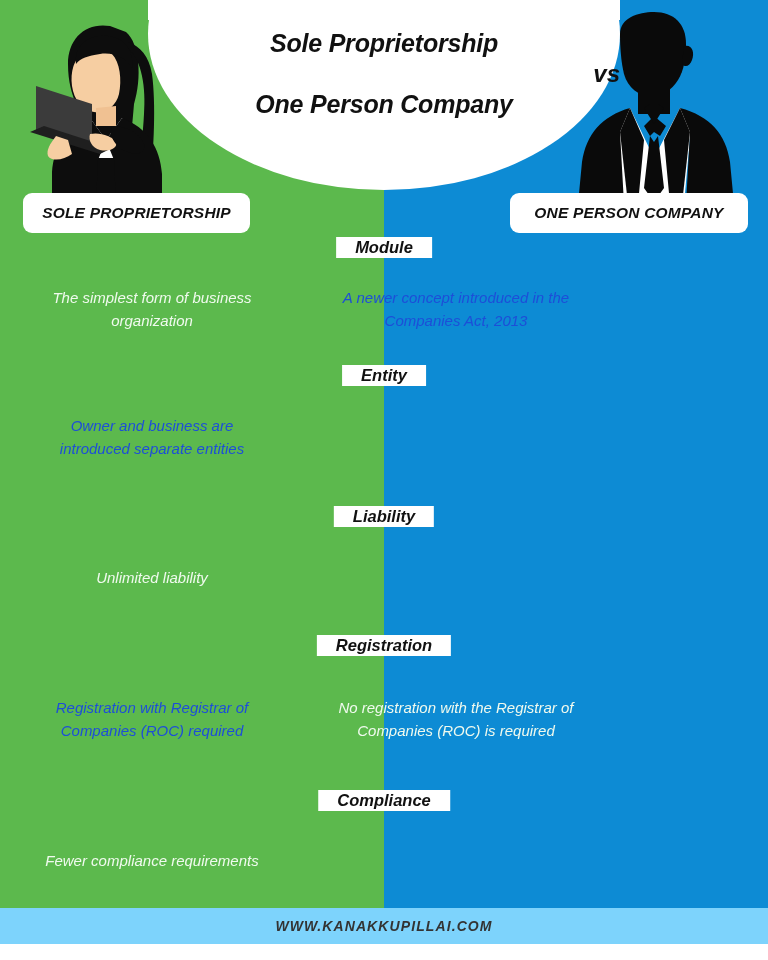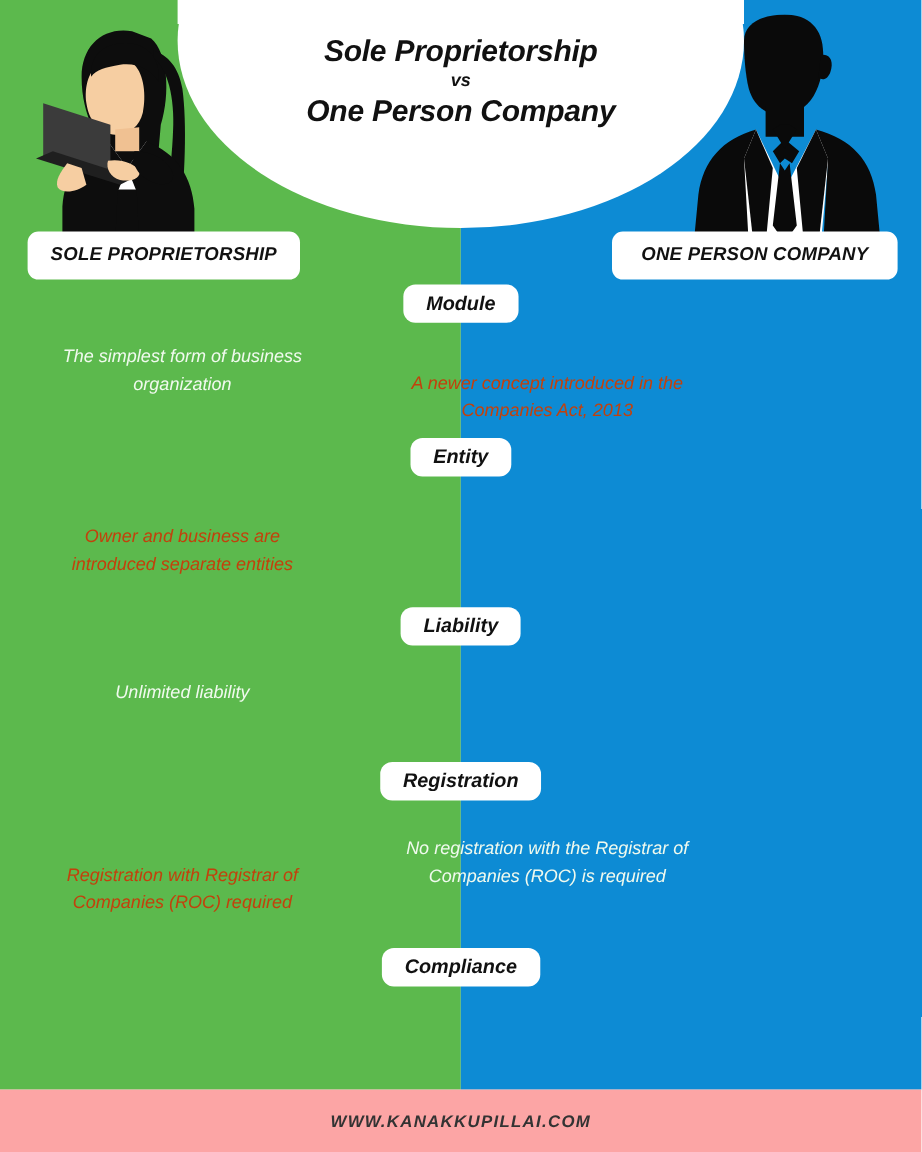--- a/index.html
+++ b/index.html
@@ -56,21 +56,21 @@
     left: 148px;
     top: 28px;
     width: 472px;
     text-align: center;
     z-index: 6;
     color: #111111;
     font-weight: bold;
     line-height: 1.24;
   }
   .title-line-1, .title-line-3 { font-size: 25px; letter-spacing: -0.2px; }
-  .title-line-2 { font-size: 15px; }
+  .title-line-2 { font-size: 24px; text-align: right; }
 
   
   .illu { position: absolute; z-index: 2; }
   .illu-left  { left: 16px;  top: 8px;  width: 180px; height: 195px; }
   .illu-right { left: 558px; top: 12px; width: 190px; height: 192px; }
 
   
   .side-pill {
     position: absolute;
     top: 193px;
@@ -90,24 +90,24 @@
   .side-pill-right { left: 510px; width: 238px; }
 
   
   .row { position: absolute; left: 0; width: 768px; z-index: 5; }
 
   .center-pill {
     position: absolute;
     left: 50%;
     transform: translateX(-50%);
     top: 0;
-    height: 32px;
+    height: 21px;
     padding: 0 19px;
     background: #ffffff;
-    border-radius: 10px;
+    border-radius: 0;
     display: flex;
     align-items: center;
     justify-content: center;
     color: #111111;
     font-size: 16.5px;
     font-weight: bold;
     white-space: nowrap;
     text-align: center;
   }
 
@@ -119,30 +119,30 @@
   }
   .cell {
     width: 304px;
     text-align: center;
     font-size: 15px;
     line-height: 1.55;
     padding: 0 34px;
     color: #ffffff;
   }
   .cell-left  { color: #F0FAEE; }
-  .cell-right { color: #c2410c; margin-top: 22px; }
+  .cell-right { color: #1d4ed8; }
 
   
   .footer {
     position: absolute;
     left: 0;
     top: 908px;
     width: 768px;
-    height: 52px;
-    background: #fca5a5;
+    height: 36px;
+    background: #7dd3fc;
     display: flex;
     align-items: center;
     justify-content: center;
     z-index: 4;
   }
   .footer-text {
     color: #333333;
     font-size: 14px;
     font-weight: bold;
     letter-spacing: 1.1px;
@@ -258,20 +258,21 @@
       <div class="cell cell-right">Registration with Registrar of Companies (ROC) required</div>
       <div class="cell cell-left">No registration with the Registrar of Companies (ROC) is required</div>
     </div>
   </div>
 
   <div class="row" style="top:790px;">
     <div class="center-pill">
       <span>Compliance</span>
     </div>
     <div class="row-cells" style="top:59px;">
+      <div class="cell cell-left">Fewer compliance requirements</div>
     </div>
   </div>
 
   <div class="footer">
     <span class="footer-text">WWW.KANAKKUPILLAI.COM</span>
   </div>
 
 </div>
 
 </body></html>

